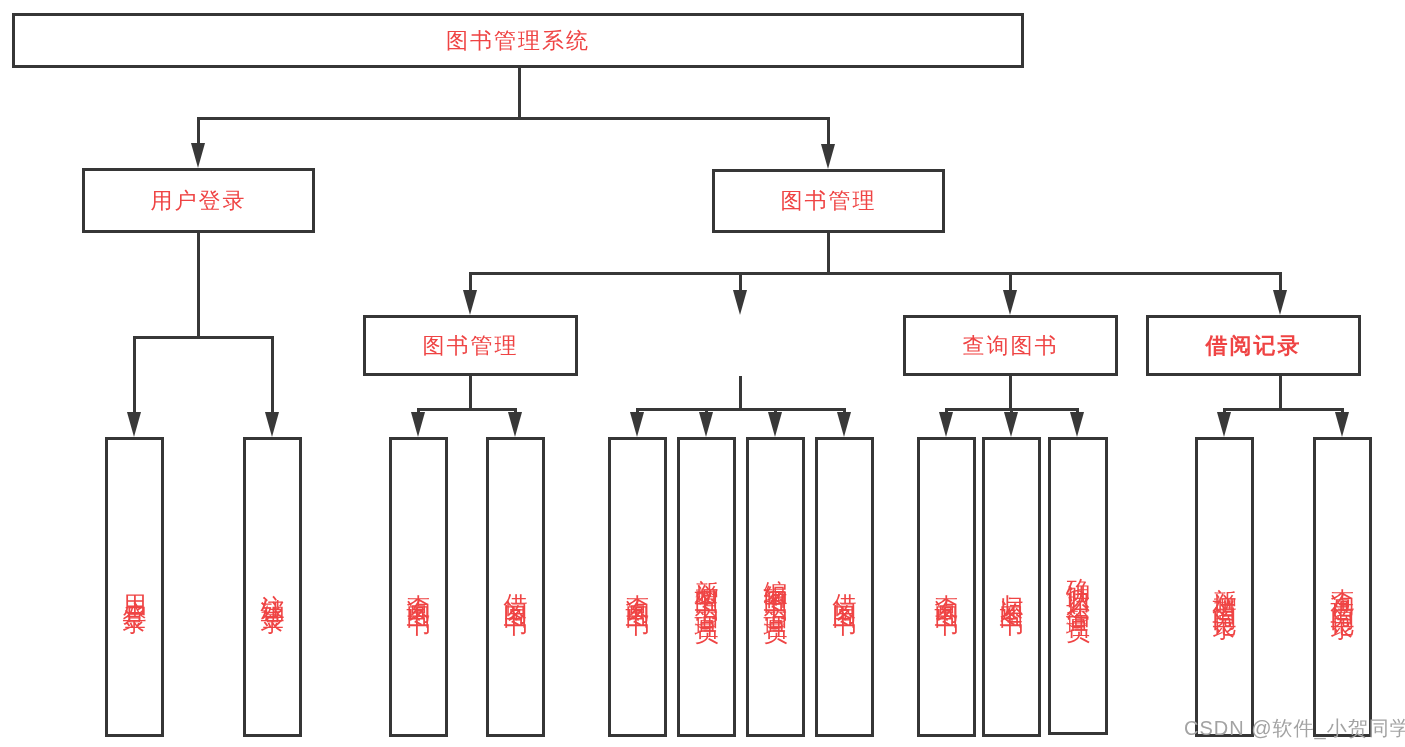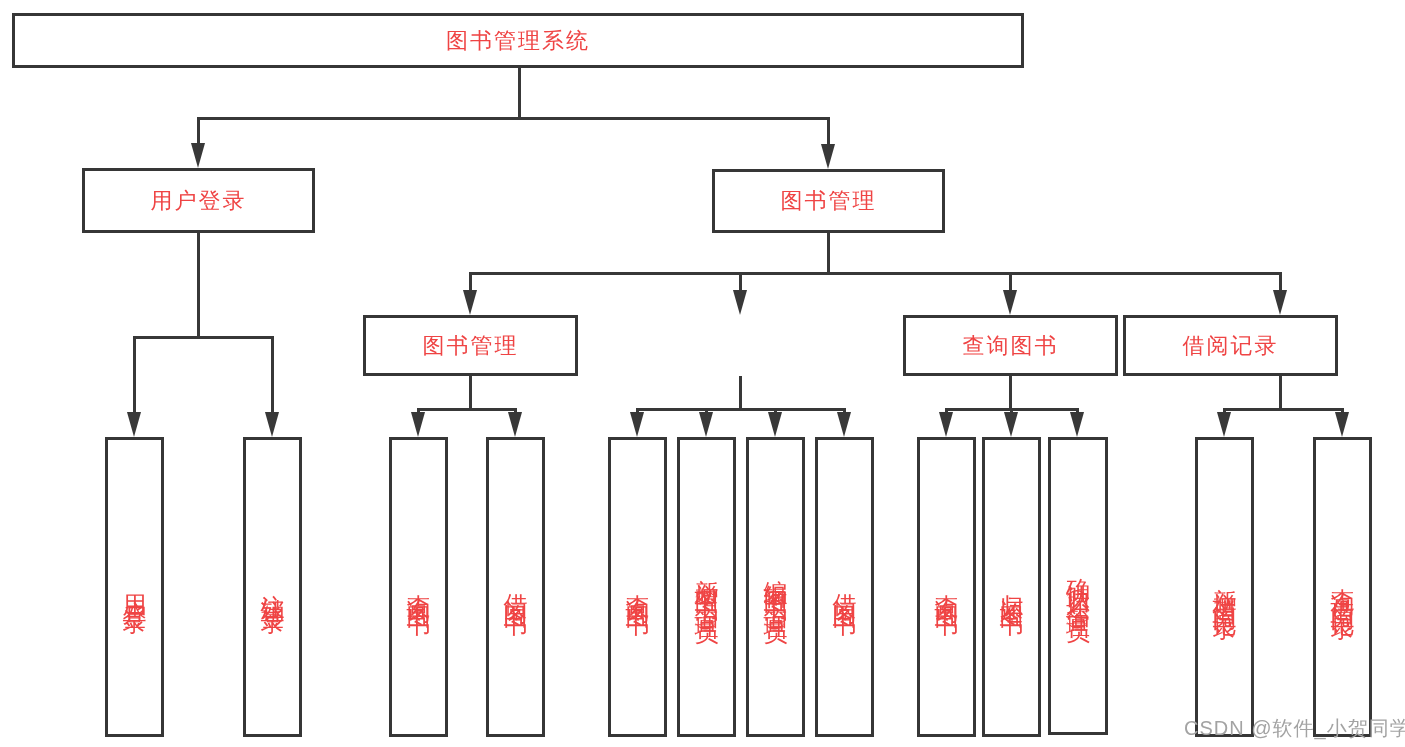--- a/index.html
+++ b/index.html
@@ -92,21 +92,21 @@
   <div class="arrow" style="left:1003px; top:290px;"></div>
   <div class="vline" style="left:1279px; top:272px; height:20px;"></div>
   <div class="arrow" style="left:1273px; top:290px;"></div>
 
   <div class="node h-node" style="left:363px; top:315px; width:215px; height:61px;">
     <span>图书管理</span>
   </div>
   <div class="node h-node" style="left:903px; top:315px; width:215px; height:61px;">
     <span>查询图书</span>
   </div>
-  <div class="node h-node" style="left:1123px; top:315px; width:215px; height:61px;">
+  <div class="node h-node" style="left:1146px; top:315px; width:215px; height:61px;font-weight:bold;">
     <span>借阅记录</span>
   </div>
 
   <div class="vline" style="left:469px; top:376px; height:35px;"></div>
   <div class="hline" style="left:417px; top:408px; width:100px;"></div>
   <div class="vline" style="left:417px; top:408px; height:8px;"></div>
   <div class="arrow" style="left:411px; top:412px;"></div>
   <div class="vline" style="left:514px; top:408px; height:8px;"></div>
   <div class="arrow" style="left:508px; top:412px;"></div>
 

